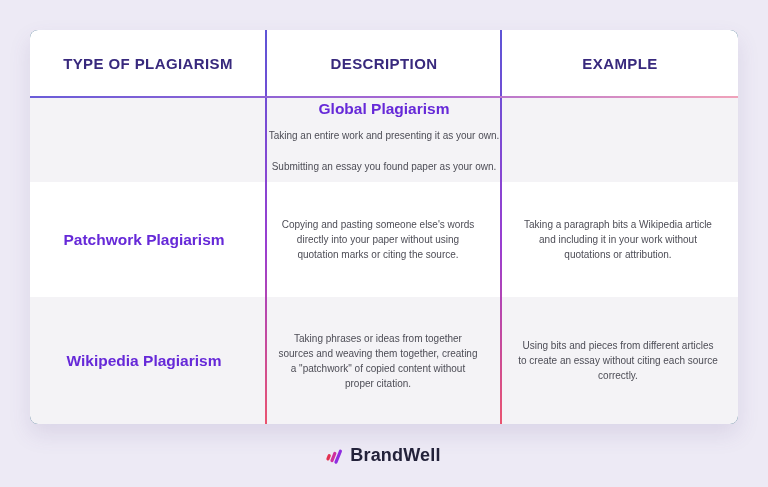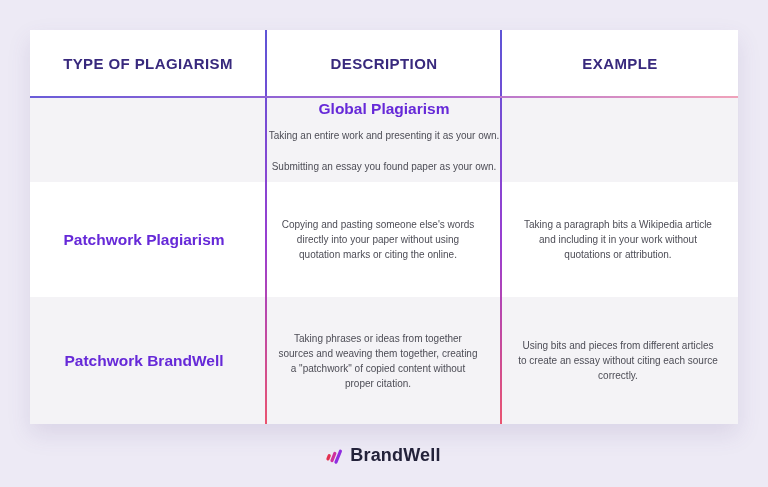--- a/index.html
+++ b/index.html
@@ -12,21 +12,21 @@
     overflow: hidden;
     position: relative;
   }
   .card {
     position: absolute;
     left: 30px;
     top: 30px;
     width: 708px;
     height: 394px;
     background: #0c4a6e;
-    border-radius: 0;
+    border-radius: 8px;
     box-shadow: 0 10px 22px rgba(90, 70, 140, 0.13);
     overflow: hidden;
   }
   .row { display: flex; width: 100%; }
   .row-header { height: 67px; background: #ffffff; }
   .row-1 { height: 85px;  background: #f4f3f6; flex-direction: column; }
   .row-2 { height: 115px; background: #ffffff; }
   .row-3 { height: 127px; background: #f4f3f6; }
   .cell {
     flex: 1 1 0;
@@ -103,26 +103,26 @@
   </div>
 
   <div class="row row-1">
     <div class="cell type-cell">Global Plagiarism</div>
     <div class="cell body-cell">Taking an entire work and presenting it as your own.</div>
     <div class="cell body-cell">Submitting an essay you found paper as your own.</div>
   </div>
 
   <div class="row row-2">
     <div class="cell type-cell">Patchwork Plagiarism</div>
-    <div class="cell body-cell">Copying and pasting someone else's words directly into your paper without using quotation marks or citing the online.</div>
+    <div class="cell body-cell">Copying and pasting someone else's words directly into your paper without using quotation marks or citing the source.</div>
     <div class="cell body-cell">Taking a paragraph bits a Wikipedia article and including it in your work without quotations or attribution.</div>
   </div>
 
   <div class="row row-3">
-    <div class="cell type-cell">Patchwork BrandWell</div>
+    <div class="cell type-cell">Wikipedia Plagiarism</div>
     <div class="cell body-cell">Taking phrases or ideas from together sources and weaving them together, creating a "patchwork" of copied content without proper citation.</div>
     <div class="cell body-cell">Using bits and pieces from different articles to create an essay without citing each source correctly.</div>
   </div>
 
   <div class="divider-v one"></div>
   <div class="divider-v two"></div>
   <div class="header-underline"></div>
 
 </div>
 

